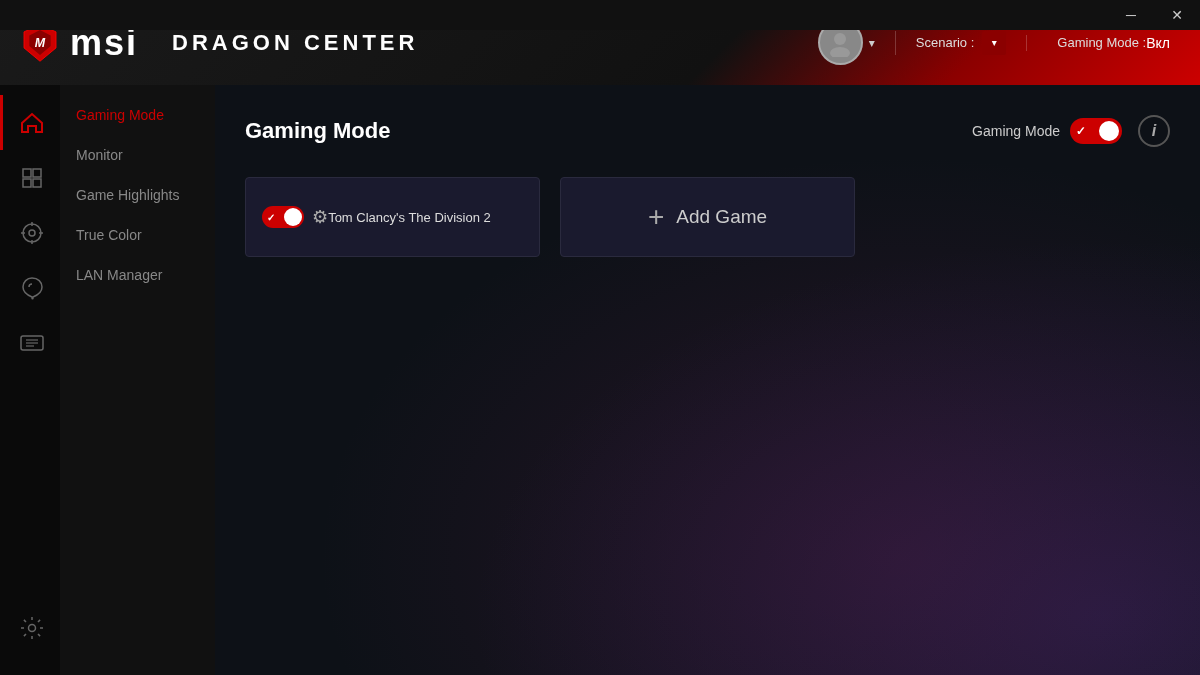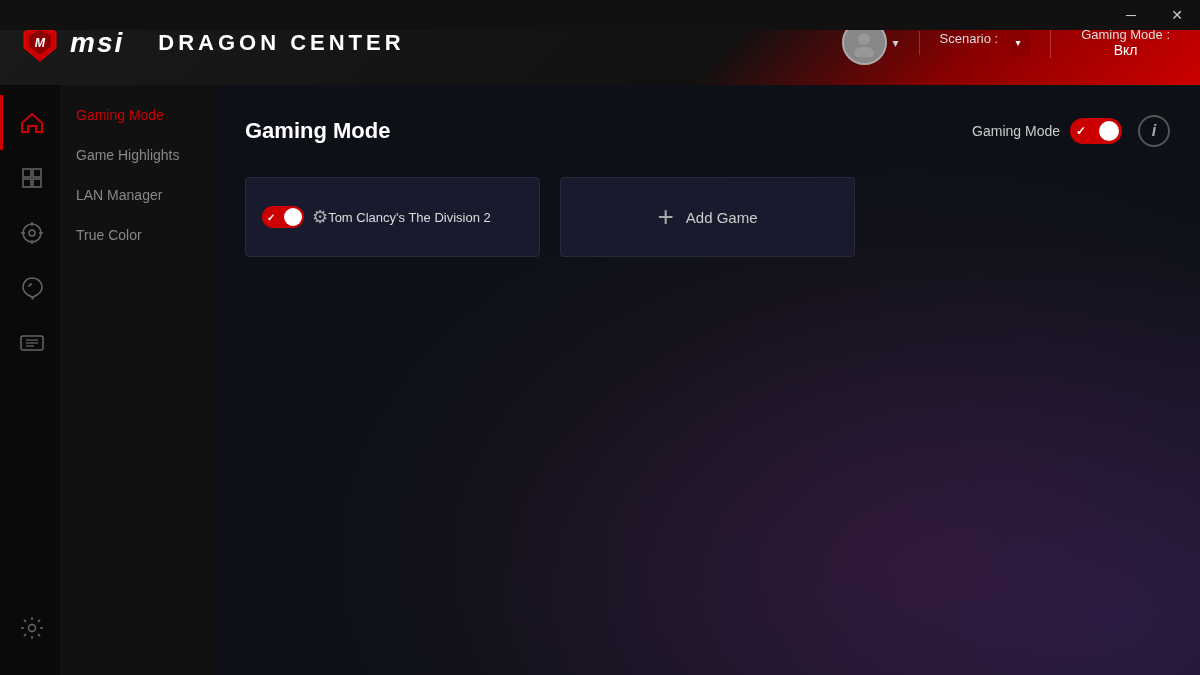--- a/index.html
+++ b/index.html
@@ -51,23 +51,22 @@
       display: flex;
       align-items: center;
       padding-left: 20px;
       gap: 10px;
     }
     .msi-shield {
       width: 40px;
       height: 40px;
     }
     .msi-text {
-      font-size: 28px;
+      font-size: 36px;
       font-weight: 900;
-      font-style: italic;
       color: #fff;
       letter-spacing: 2px;
       font-family: Arial Black, Arial, sans-serif;
     }
     .dragon-center-text {
       font-size: 22px;
       font-weight: 700;
       color: #fff;
       letter-spacing: 4px;
       margin-left: 24px;
@@ -92,40 +91,41 @@
       display: flex;
       align-items: center;
       justify-content: center;
       font-size: 22px;
       color: #555;
     }
     .profile-chevron { color: #ccc; font-size: 12px; }
 
     .header-scenario {
       display: flex;
+      align-items: center;
       gap: 8px;
       padding: 0 20px;
       border-left: 1px solid rgba(255,255,255,0.2);
     }
     .scenario-label { font-size: 13px; color: #ddd; }
     .scenario-chevron {
       width: 24px;
       height: 24px;
       background: #8b0000;
       display: flex;
       align-items: center;
       justify-content: center;
       color: #fff;
       font-size: 10px;
       border-radius: 2px;
     }
 
     .header-gaming-mode {
       display: flex;
-      flex-direction: column;
+      flex-direction: row;
       align-items: center;
       padding: 0 30px;
       border-left: 1px solid rgba(255,255,255,0.2);
     }
     .gaming-mode-header-label { font-size: 13px; color: #ddd; }
     .gaming-mode-header-value { font-size: 14px; color: #fff; font-weight: normal; }
     .sidebar-icons {
       position: absolute;
       top: 85px;
       left: 0;
@@ -335,21 +335,21 @@
       justify-content: center;
       gap: 12px;
       cursor: pointer;
     }
     .add-icon {
       font-size: 28px;
       color: #aaa;
       line-height: 1;
     }
     .add-game-text {
-      font-size: 15px;
+      font-size: 19px;
       color: #ccc;
     }
 
     
     .sidebar-divider {
       position: absolute;
       top: 85px;
       left: 60px;
       width: 1px;
       bottom: 0;
@@ -441,23 +441,24 @@
   <div class="sidebar-icon-item bottom">
     <svg width="26" height="26" viewBox="0 0 26 26" fill="none" xmlns="http://www.w3.org/2000/svg">
       <circle cx="13" cy="13" r="3.5" stroke="#666" stroke-width="1.5" fill="none"></circle>
       <path d="M13 2V5M13 21V24M2 13H5M21 13H24M4.9 4.9L7 7M19 19L21.1 21.1M21.1 4.9L19 7M7 19L4.9 21.1" stroke="#666" stroke-width="1.5"></path>
     </svg>
   </div>
 </div>
 
 <div class="sidebar-menu">
   <div class="sidebar-menu-item active">Gaming Mode</div>
+  <div class="sidebar-menu-item">Monitor</div>
   <div class="sidebar-menu-item">Game Highlights</div>
+  <div class="sidebar-menu-item">True Color</div>
   <div class="sidebar-menu-item">LAN Manager</div>
-  <div class="sidebar-menu-item">True Color</div>
 </div>
 
 <div class="main-content">
 
   <div class="page-header">
     <h1 class="page-title">Gaming Mode</h1>
     <div class="page-controls">
       <div class="gaming-mode-control">
         <span class="gaming-mode-label">Gaming Mode</span>
         <div class="toggle-switch">

